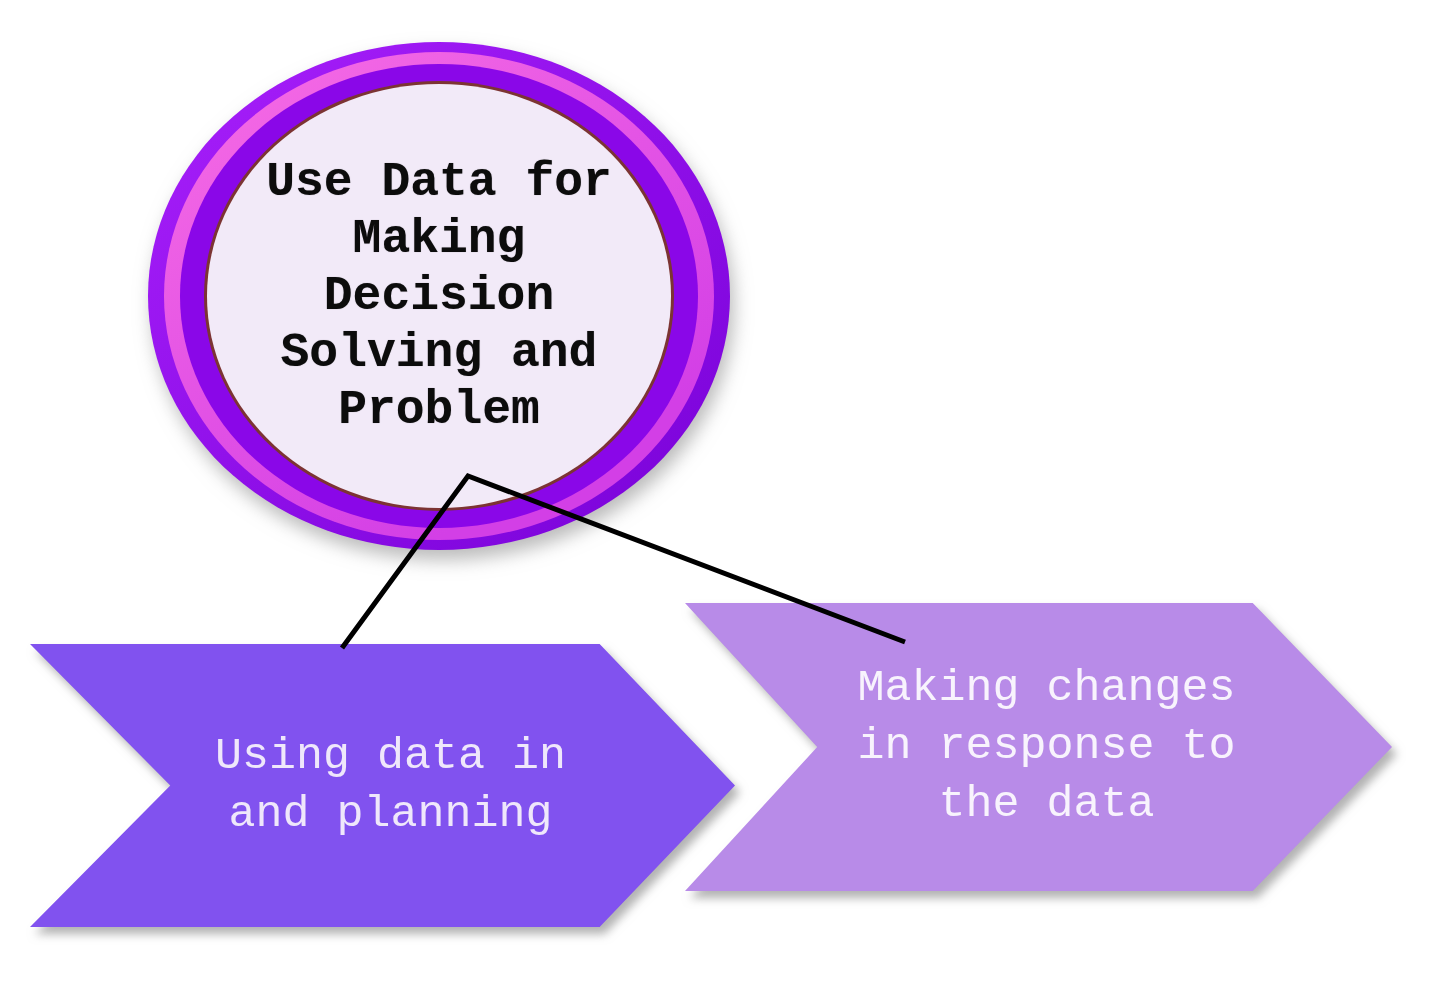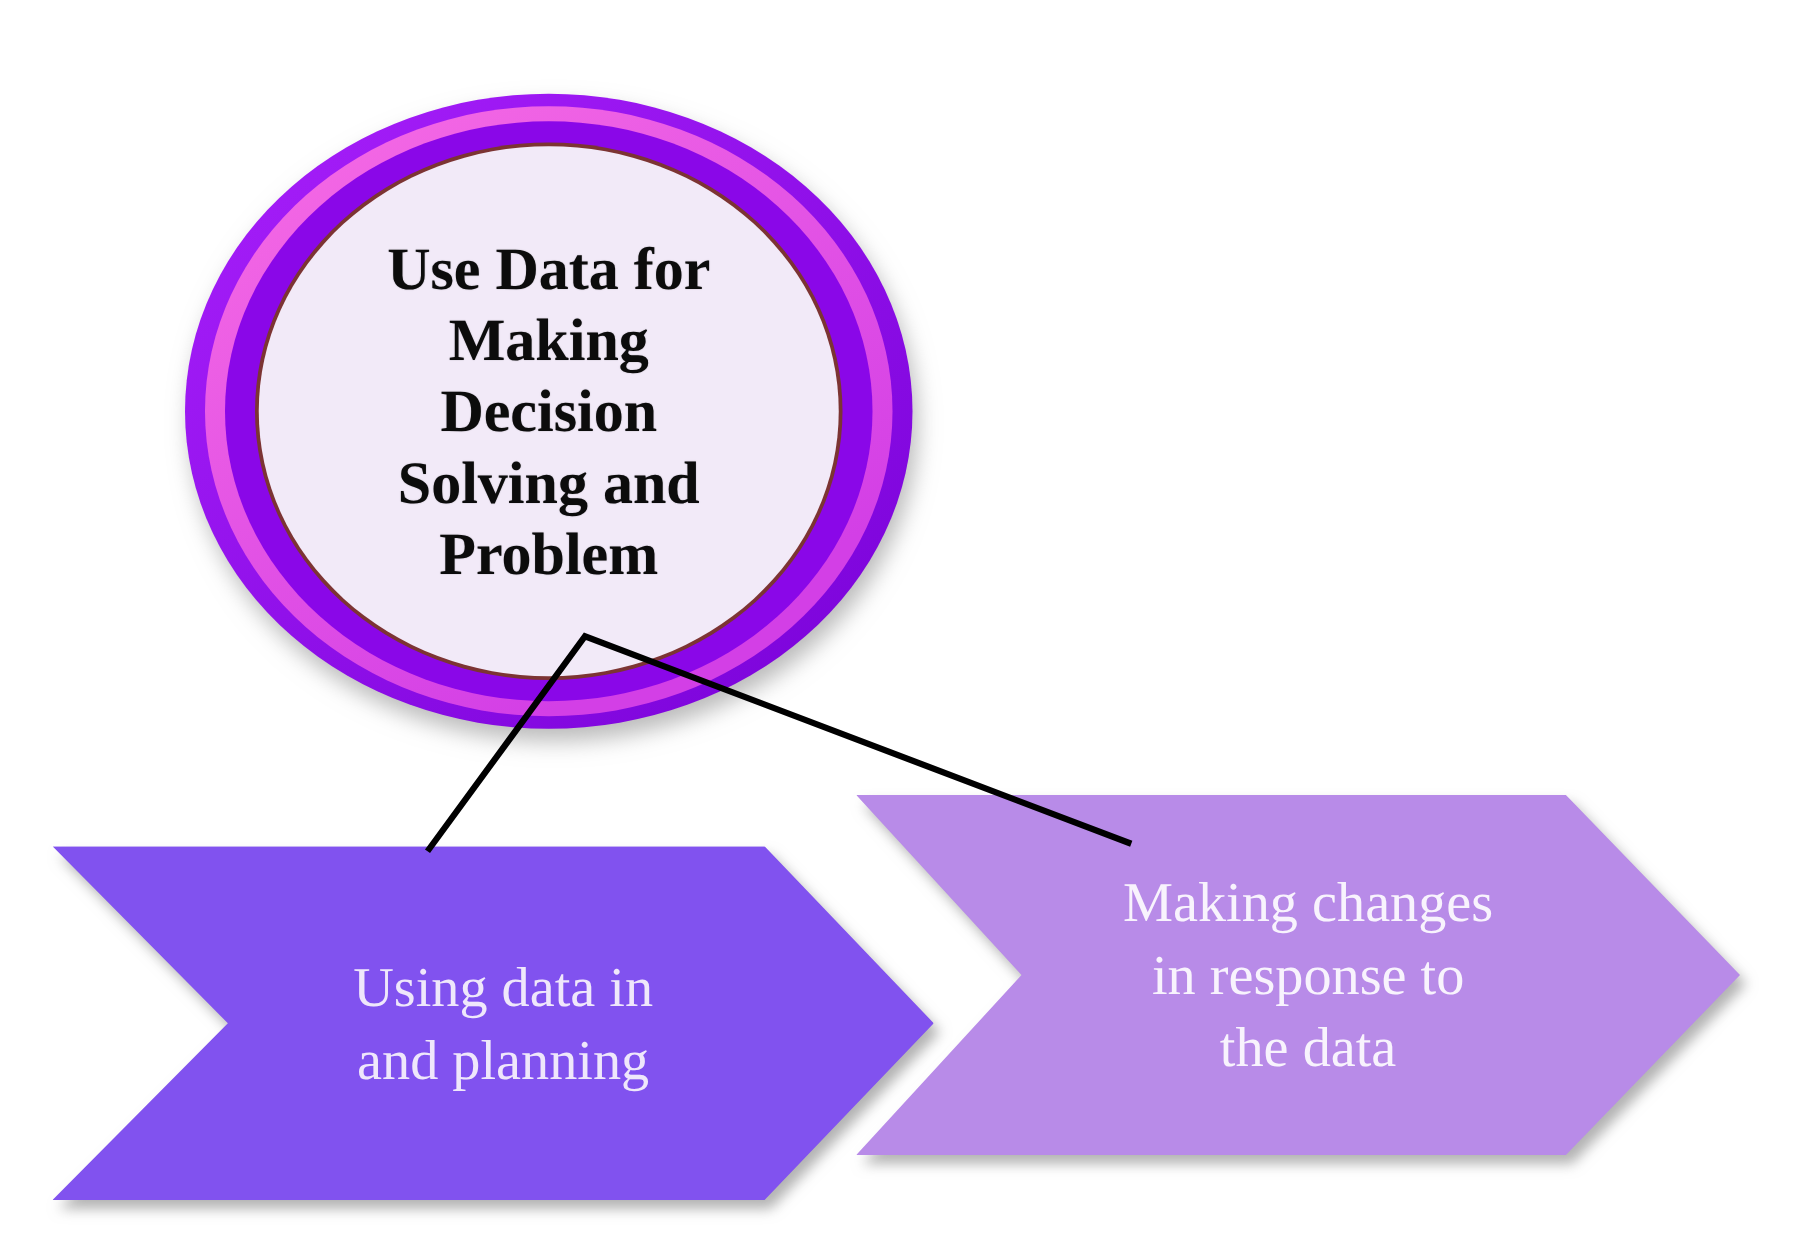--- a/index.html
+++ b/index.html
@@ -2,22 +2,21 @@
 <html><head>
 <meta charset="utf-8">
 <style>
   html, body { margin: 0; padding: 0; background: #ffffff; }
   .canvas {
     position: relative;
     width: 1440px;
     height: 948px;
     background: var(--bg, #ffffff);
     overflow: hidden;
-    font-family: Liberation Serif, serif;
-    margin-top: 33px;
+    font-family: Liberation Mono, monospace;
   }
 
   
   .circle-group {
     position: absolute;
     left: 148px; top: 42px;
     width: 582px; height: 508px;
     filter: drop-shadow(4px 10px 9px rgba(120,120,120,0.5));
   }
   .layer { position: absolute; border-radius: 50%; }
@@ -51,21 +50,21 @@
     line-height: 57px;
     color: var(--node-text);
     text-shadow: 0 0 1px rgba(0,0,0,0.35);
   }
 
   
   .arrow-wrap {
     position: absolute;
     filter: drop-shadow(5px 7px 5px rgba(115,115,115,0.55));
   }
-  .arrow-wrap.left  { left: 42px;  top: 644px; width: 705px; height: 283px; }
+  .arrow-wrap.left  { left: 30px;  top: 644px; width: 705px; height: 283px; }
   .arrow-wrap.right { left: 685px; top: 603px; width: 707px; height: 288px; }
   .arrow {
     width: 100%; height: 100%;
     display: flex;
     align-items: center;
     justify-content: center;
     text-align: center;
   }
   .arrow.left {
     clip-path: polygon(0% 0%, 80.8% 0%, 100% 50%, 80.8% 100%, 0% 100%, 19.9% 50%);

